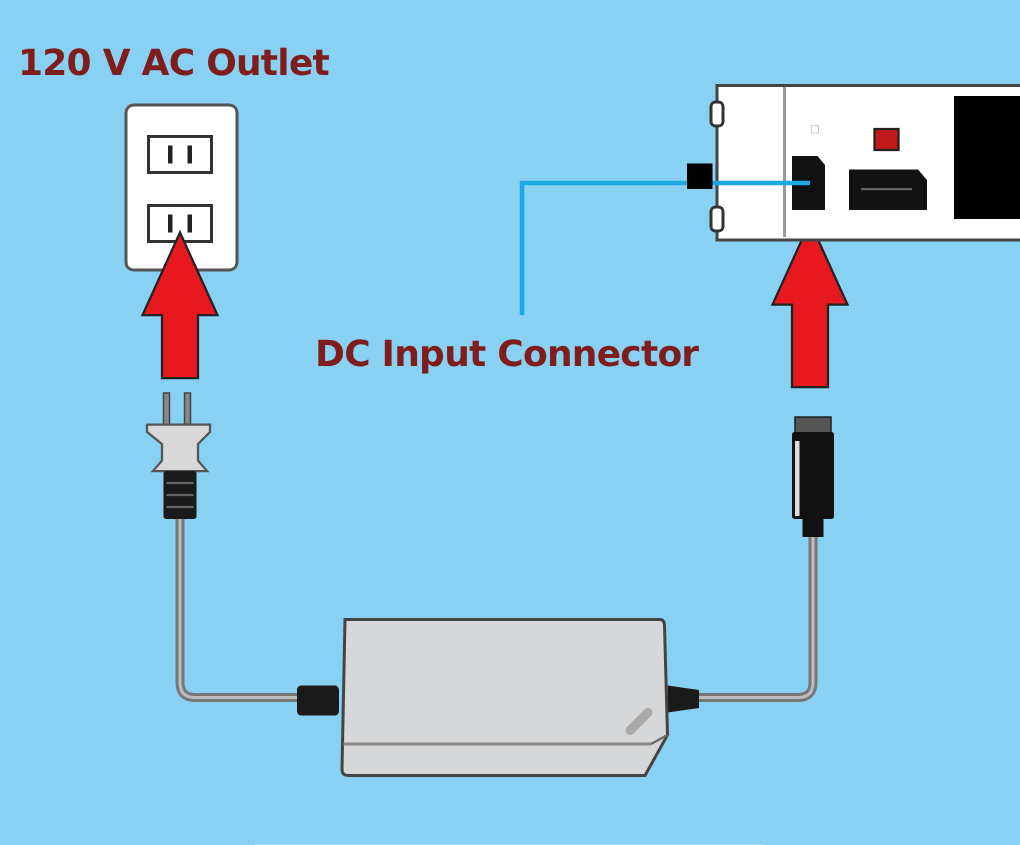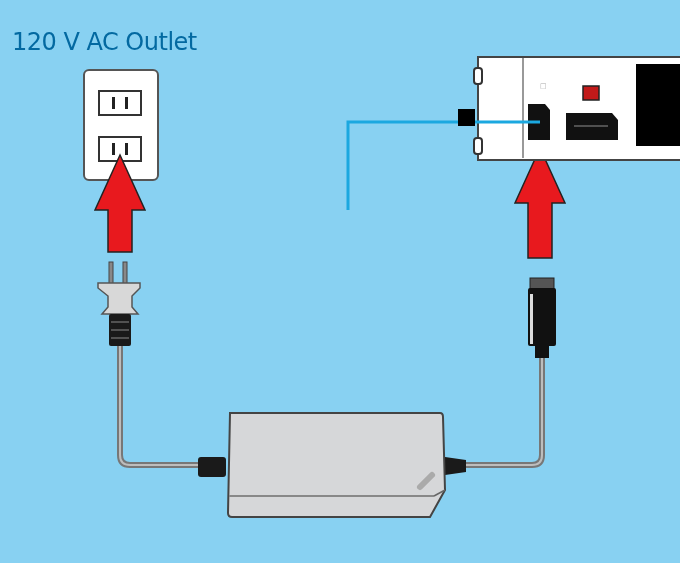--- a/index.html
+++ b/index.html
@@ -1,18 +1,18 @@
 <!DOCTYPE html>
 <html><head>
 <meta charset="utf-8">
 <style>
   html, body { margin:0; padding:0; }
   body { width:680px; height:563px; background:#fff; overflow:hidden; position:relative; font-family:"DejaVu Sans", sans-serif; }
   #canvas { position:absolute; left:0; top:0; width:680px; height:563px; background:#88d1f2; overflow:hidden; }
-  .label { position:absolute; font-family:"DejaVu Sans", sans-serif; font-weight:normal; color:#0369a1; white-space:nowrap; letter-spacing:-0.5px; }
+  .label { position:absolute; font-family:"DejaVu Sans", sans-serif; font-weight:bold; color:#7f1d1d; white-space:nowrap; letter-spacing:-0.5px; }
   #outlet-label { left:12px; top:28px; font-size:24px; }
   #dc-label { left:210px; top:222px; font-size:24px; }
   svg { position:absolute; left:0; top:0; }
 </style>
 </head>
 <body>
 
 <div id="canvas">
 <svg width="680" height="563" viewBox="0 0 680 563">
 
@@ -72,13 +72,14 @@
     <line x1="574" y1="126" x2="608" y2="126" stroke="#666" stroke-width="1.5"></line>
     <path d="M528 104 L545 104 L550 110 L550 140 L528 140 Z" fill="#111"></path>
     <text x="540" y="88" font-size="7" fill="#aaa" font-family="DejaVu Sans, sans-serif">□</text>
   </g>
 
   <path d="M348 210 L348 122 L540 122" fill="none" stroke="#1ba8e0" stroke-width="3"></path>
   <rect x="458" y="109" width="17" height="17" fill="#000"></rect>
 </svg>
 
 <div id="outlet-label" class="label">120 V AC Outlet</div>
+<div id="dc-label" class="label">DC Input Connector</div>
 </div>
 
 </body></html>

